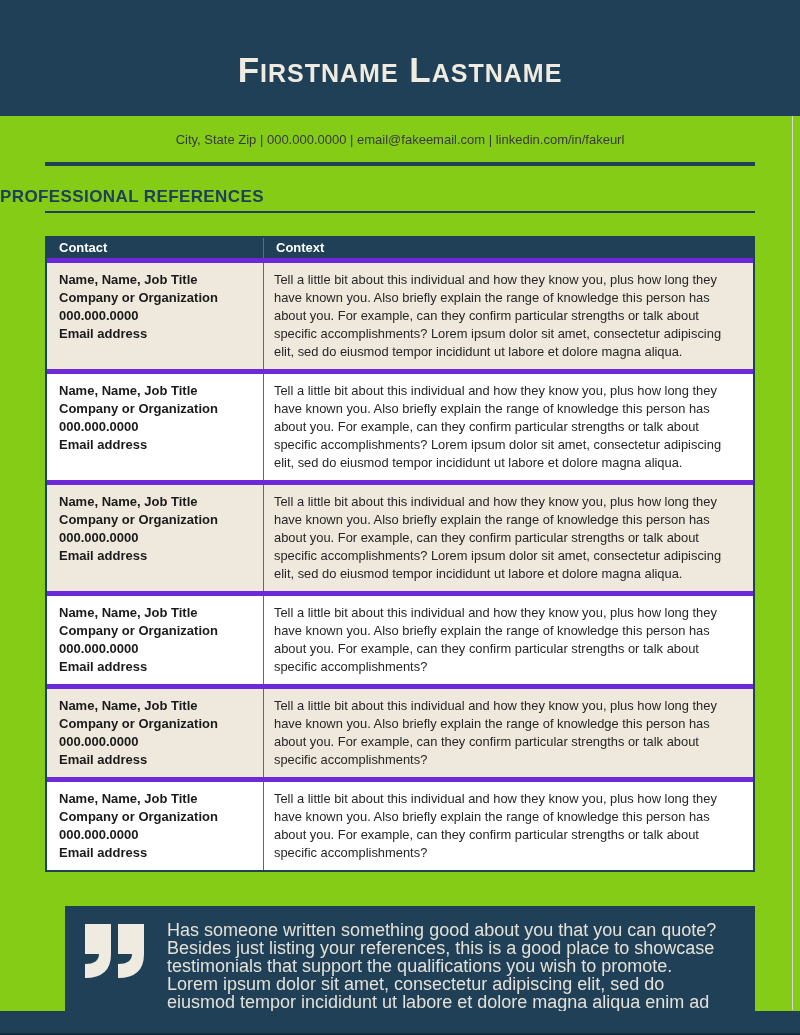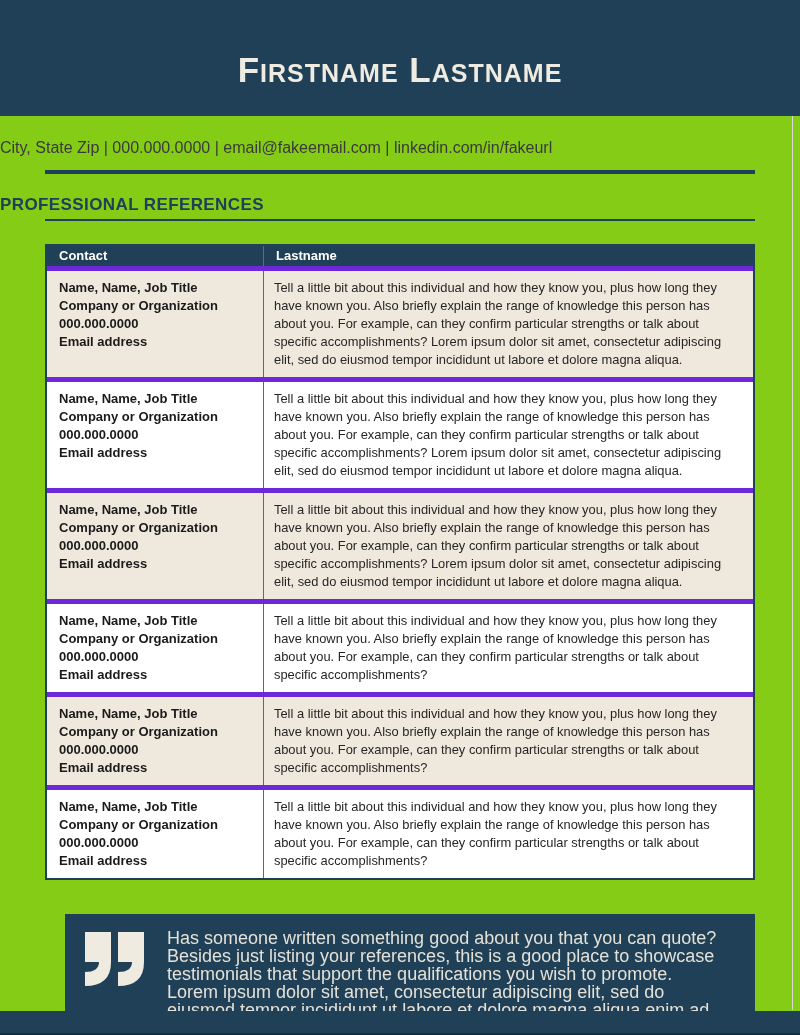--- a/index.html
+++ b/index.html
@@ -26,23 +26,23 @@
   .person-name {
     font-variant: small-caps;
     font-weight: bold;
     font-size: 35px;
     letter-spacing: 1px;
     color: #F0EBE0;
   }
 
   
   .contact-line {
-    margin-top: 24px;
-    text-align: left;
-    font-size: 16px;
+    margin-top: 16px;
+    text-align: center;
+    font-size: 13px;
     line-height: 16px;
     color: #3A3A3A;
   }
 
   
   .rule { margin-left: 45px; margin-right: 45px; background: #1F4056; }
   .rule.thick { margin-top: 14px; height: 4px; }
   .rule.thin  { margin-top: 4px;  height: 2px; }
 
   
@@ -138,21 +138,21 @@
   <div class="rule thick"></div>
 
   <h2 class="section-heading">PROFESSIONAL REFERENCES</h2>
 
   <div class="rule thin"></div>
 
   <div class="ref-table">
 
     <div class="t-head">
       <div class="c-contact th">Contact</div>
-      <div class="c-context th">Lastname</div>
+      <div class="c-context th">Context</div>
     </div>
 
     <div class="t-row alt">
       <div class="c-contact">
         <div>Name, Name, Job Title</div>
         <div>Company or Organization</div>
         <div>000.000.0000</div>
         <div>Email address</div>
       </div>
       <div class="c-context">Tell a little bit about this individual and how they know you, plus how long they have known you. Also briefly explain the range of knowledge this person has about you. For example, can they confirm particular strengths or talk about specific accomplishments? Lorem ipsum dolor sit amet, consectetur adipiscing elit, sed do eiusmod tempor incididunt ut labore et dolore magna aliqua.</div>

